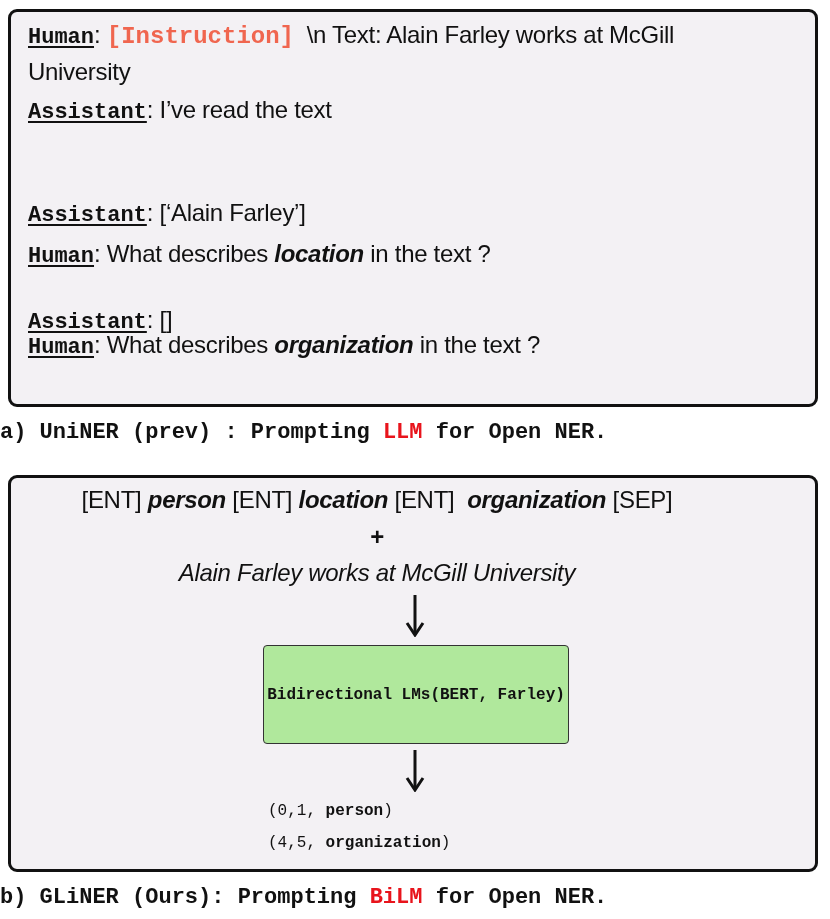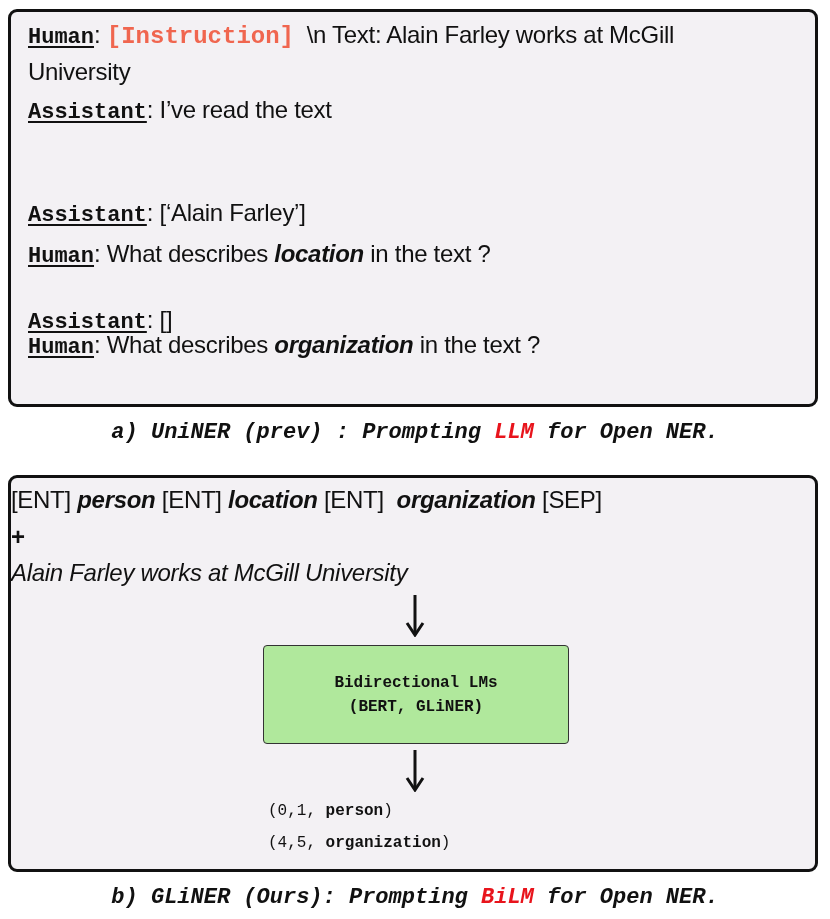--- a/index.html
+++ b/index.html
@@ -25,36 +25,36 @@
     text-decoration: underline; text-decoration-thickness: 2px;
     text-underline-offset: 3px; font-size: 22px; letter-spacing: 0;
   }
   .instr {
     font-family: "Liberation Mono", monospace; font-weight: bold;
     font-size: 24px; letter-spacing: 0;
   }
   .ent-mono { font-family: "Liberation Mono", monospace; font-weight: bold; font-style: italic; }
   .ent-it { font-weight: bold; font-style: italic; }
   .caption {
-    position: absolute; left: 0; width: 830px; text-align: center;
+    position: absolute; left: 0; width: 830px; 
     font-family: "Liberation Mono", monospace; font-weight: bold;
-    font-size: 22px; white-space: nowrap; font-style: italic;
+    font-size: 22px; white-space: nowrap;
   }
   .center-line {
-    position: absolute; left: 0; width: 732px; 
+    position: absolute; left: 0; width: 732px; text-align: center;
     font-size: 24px; white-space: nowrap; letter-spacing: -0.3px;
   }
   .arrow {
     position: absolute; width: 20px; height: 42px;
   }
   .model-box {
     position: absolute; left: 252px; top: 167px; width: 306px; height: 99px;
     background: #b0e89c; border: 1.5px solid #333; border-radius: 4px;
     box-sizing: border-box;
-    display: flex; flex-direction: column; align-items: center; justify-content: center;
+    display: flex; flex-direction: row; align-items: center; justify-content: center;
     font-family: "Liberation Mono", monospace; font-weight: bold; font-size: 16px; line-height: 24px;
   }
   .out-line {
     position: absolute; left: 257px; font-family: "Liberation Mono", monospace;
     font-size: 16px; white-space: nowrap;
   }
   .out-line b { font-weight: bold; }
 </style>
 </head>
 <body>
@@ -95,21 +95,21 @@
   <div class="center-line" style="top:45px; font-weight:bold;">+</div>
   <div class="center-line" style="top:81px;font-style:italic;">Alain Farley works at McGill University</div>
 
   <svg class="arrow" style="left:394px; top:117px;" viewBox="0 0 20 42">
     <line x1="10" y1="0" x2="10" y2="38" stroke="#111" stroke-width="3"></line>
     <polyline points="2,28 10,40 18,28" fill="none" stroke="#111" stroke-width="3"></polyline>
   </svg>
 
   <div class="model-box">
     <div>Bidirectional LMs</div>
-    <div>(BERT, GLiNER)</div>
+    <div>(BERT, Farley)</div>
   </div>
 
   <svg class="arrow" style="left:394px; top:272px;" viewBox="0 0 20 42">
     <line x1="10" y1="0" x2="10" y2="38" stroke="#111" stroke-width="3"></line>
     <polyline points="2,28 10,40 18,28" fill="none" stroke="#111" stroke-width="3"></polyline>
   </svg>
 
   <div class="out-line" style="top:324px;">
     <span style="white-space:pre;">(0,1, </span><b>person</b><span>)</span>
   </div>

